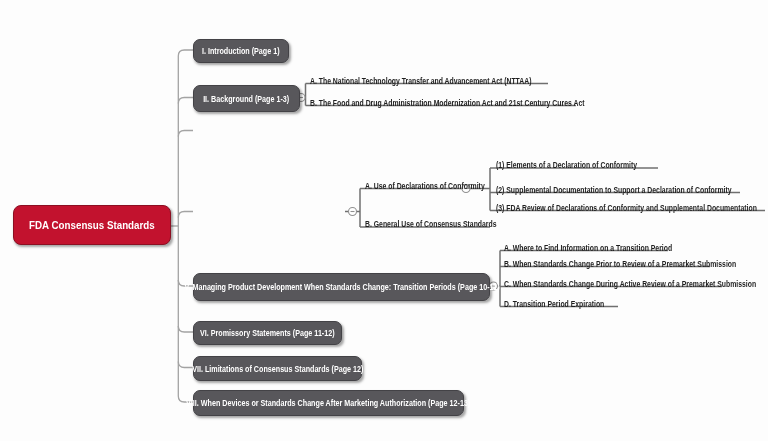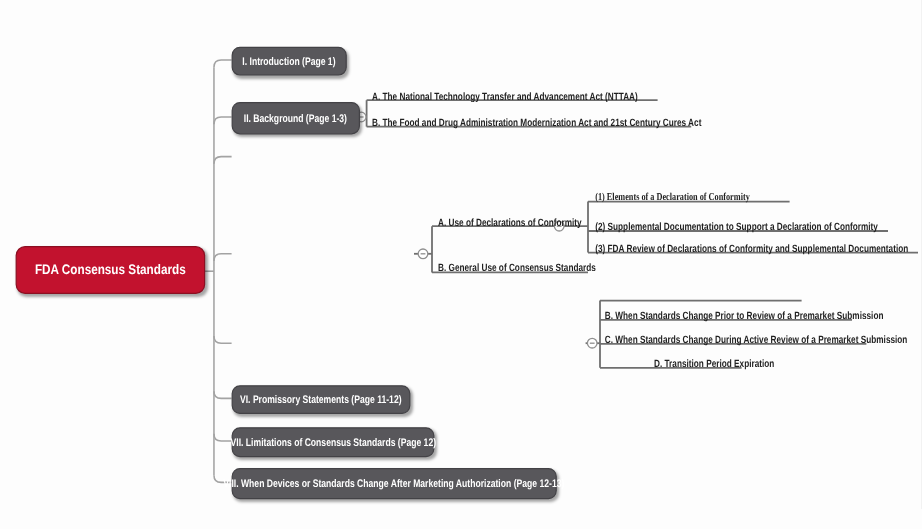--- a/index.html
+++ b/index.html
@@ -102,56 +102,62 @@
   <div class="node root" style="left:13px;top:205px;width:156px;height:38px;">
     <span class="nlabel">FDA Consensus Standards</span>
   </div>
 
   <div class="node" style="left:193px;top:39px;width:94px;height:22px;">
     <span class="nlabel">I. Introduction (Page 1)</span>
   </div>
   <div class="node" style="left:193px;top:85px;width:105px;height:25px;">
     <span class="nlabel">II. Background (Page 1-3)</span>
   </div>
+  <div class="node" style="left:193px;top:273px;width:295px;height:26px;">
+    <span class="nlabel">V. Managing Product Development When Standards Change: Transition Periods (Page 10-11)</span>
+  </div>
   <div class="node" style="left:193px;top:321px;width:147px;height:22px;">
     <span class="nlabel">VI. Promissory Statements (Page 11-12)</span>
   </div>
   <div class="node" style="left:193px;top:356px;width:167px;height:23px;">
     <span class="nlabel">VII. Limitations of Consensus Standards (Page 12)</span>
   </div>
   <div class="node" style="left:193px;top:390px;width:269px;height:24px;">
     <span class="nlabel">VIII. When Devices or Standards Change After Marketing Authorization (Page 12-13)</span>
   </div>
 
   <div class="ltopic" style="left:310px;top:69.5px;">
     <span class="ltext">A. The National Technology Transfer and Advancement Act (NTTAA)</span>
   </div>
   <div class="ltopic" style="left:310px;top:91.5px;">
     <span class="ltext">B. The Food and Drug Administration Modernization Act and 21st Century Cures Act</span>
   </div>
 
   <div class="ltopic" style="left:365px;top:174.5px;">
     <span class="ltext">A. Use of Declarations of Conformity</span>
   </div>
-  <div class="ltopic" style="left:496px;top:154px;font-family:Liberation Serif, serif;">
+  <div class="ltopic" style="left:496px;top:154px;">
     <span class="ltext">(1) Elements of a Declaration of Conformity</span>
   </div>
   <div class="ltopic" style="left:496px;top:178.5px;">
     <span class="ltext">(2) Supplemental Documentation to Support a Declaration of Conformity</span>
   </div>
   <div class="ltopic" style="left:496px;top:196.5px;">
     <span class="ltext">(3) FDA Review of Declarations of Conformity and Supplemental Documentation</span>
   </div>
   <div class="ltopic" style="left:365px;top:213px;">
     <span class="ltext">B. General Use of Consensus Standards</span>
   </div>
 
+  <div class="ltopic" style="left:504px;top:236.5px;">
+    <span class="ltext">A. Where to Find Information on a Transition Period</span>
+  </div>
   <div class="ltopic" style="left:504px;top:252.5px;">
     <span class="ltext">B. When Standards Change Prior to Review of a Premarket Submission</span>
   </div>
   <div class="ltopic" style="left:504px;top:272.5px;">
     <span class="ltext">C. When Standards Change During Active Review of a Premarket Submission</span>
   </div>
-  <div class="ltopic" style="left:504px;top:292.5px;margin-left:41px;">
+  <div class="ltopic" style="left:504px;top:292.5px;">
     <span class="ltext">D. Transition Period Expiration</span>
   </div>
 
 </div>
 
 </body></html>

